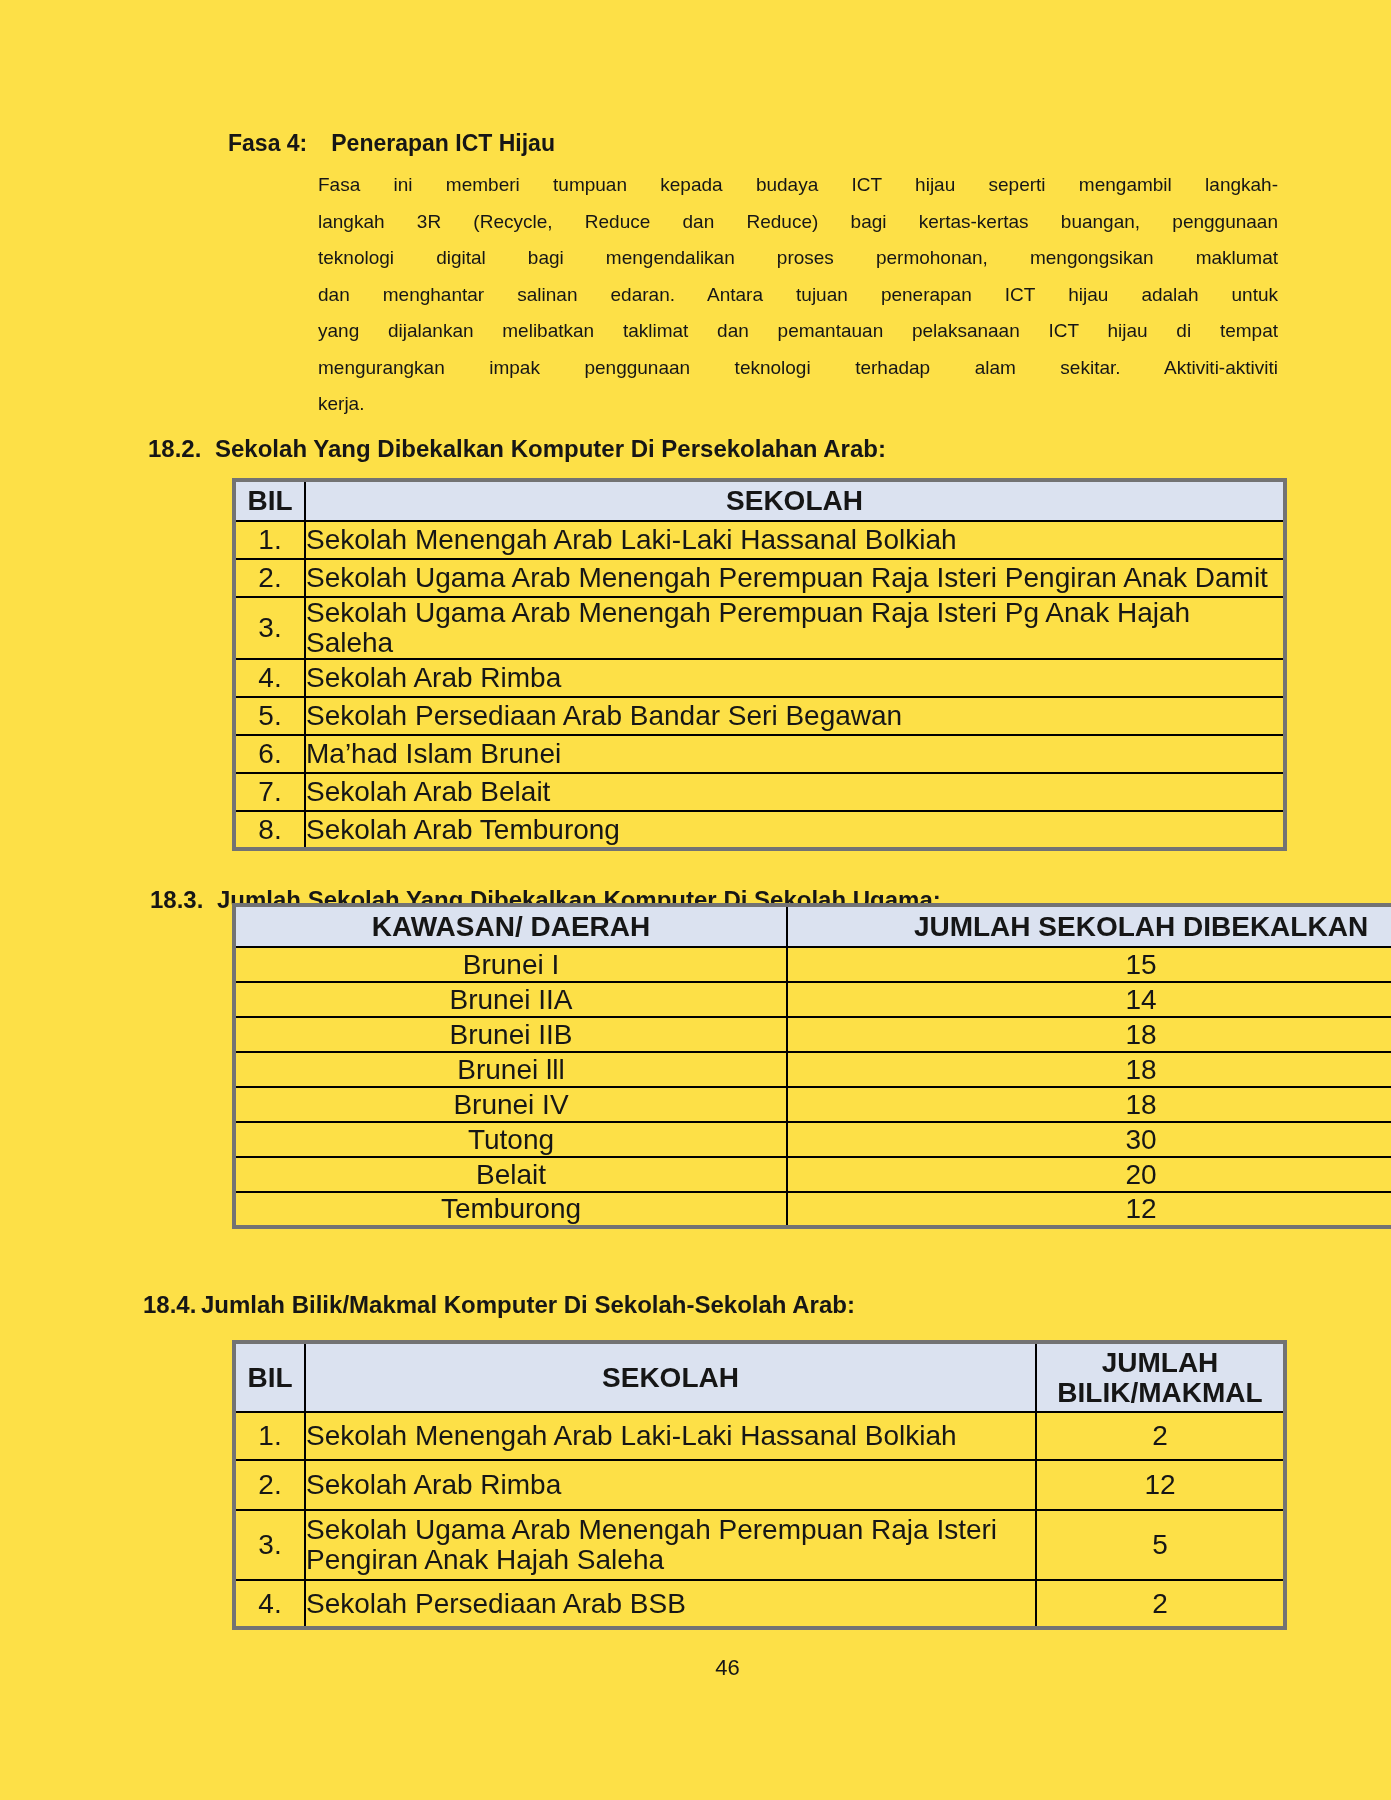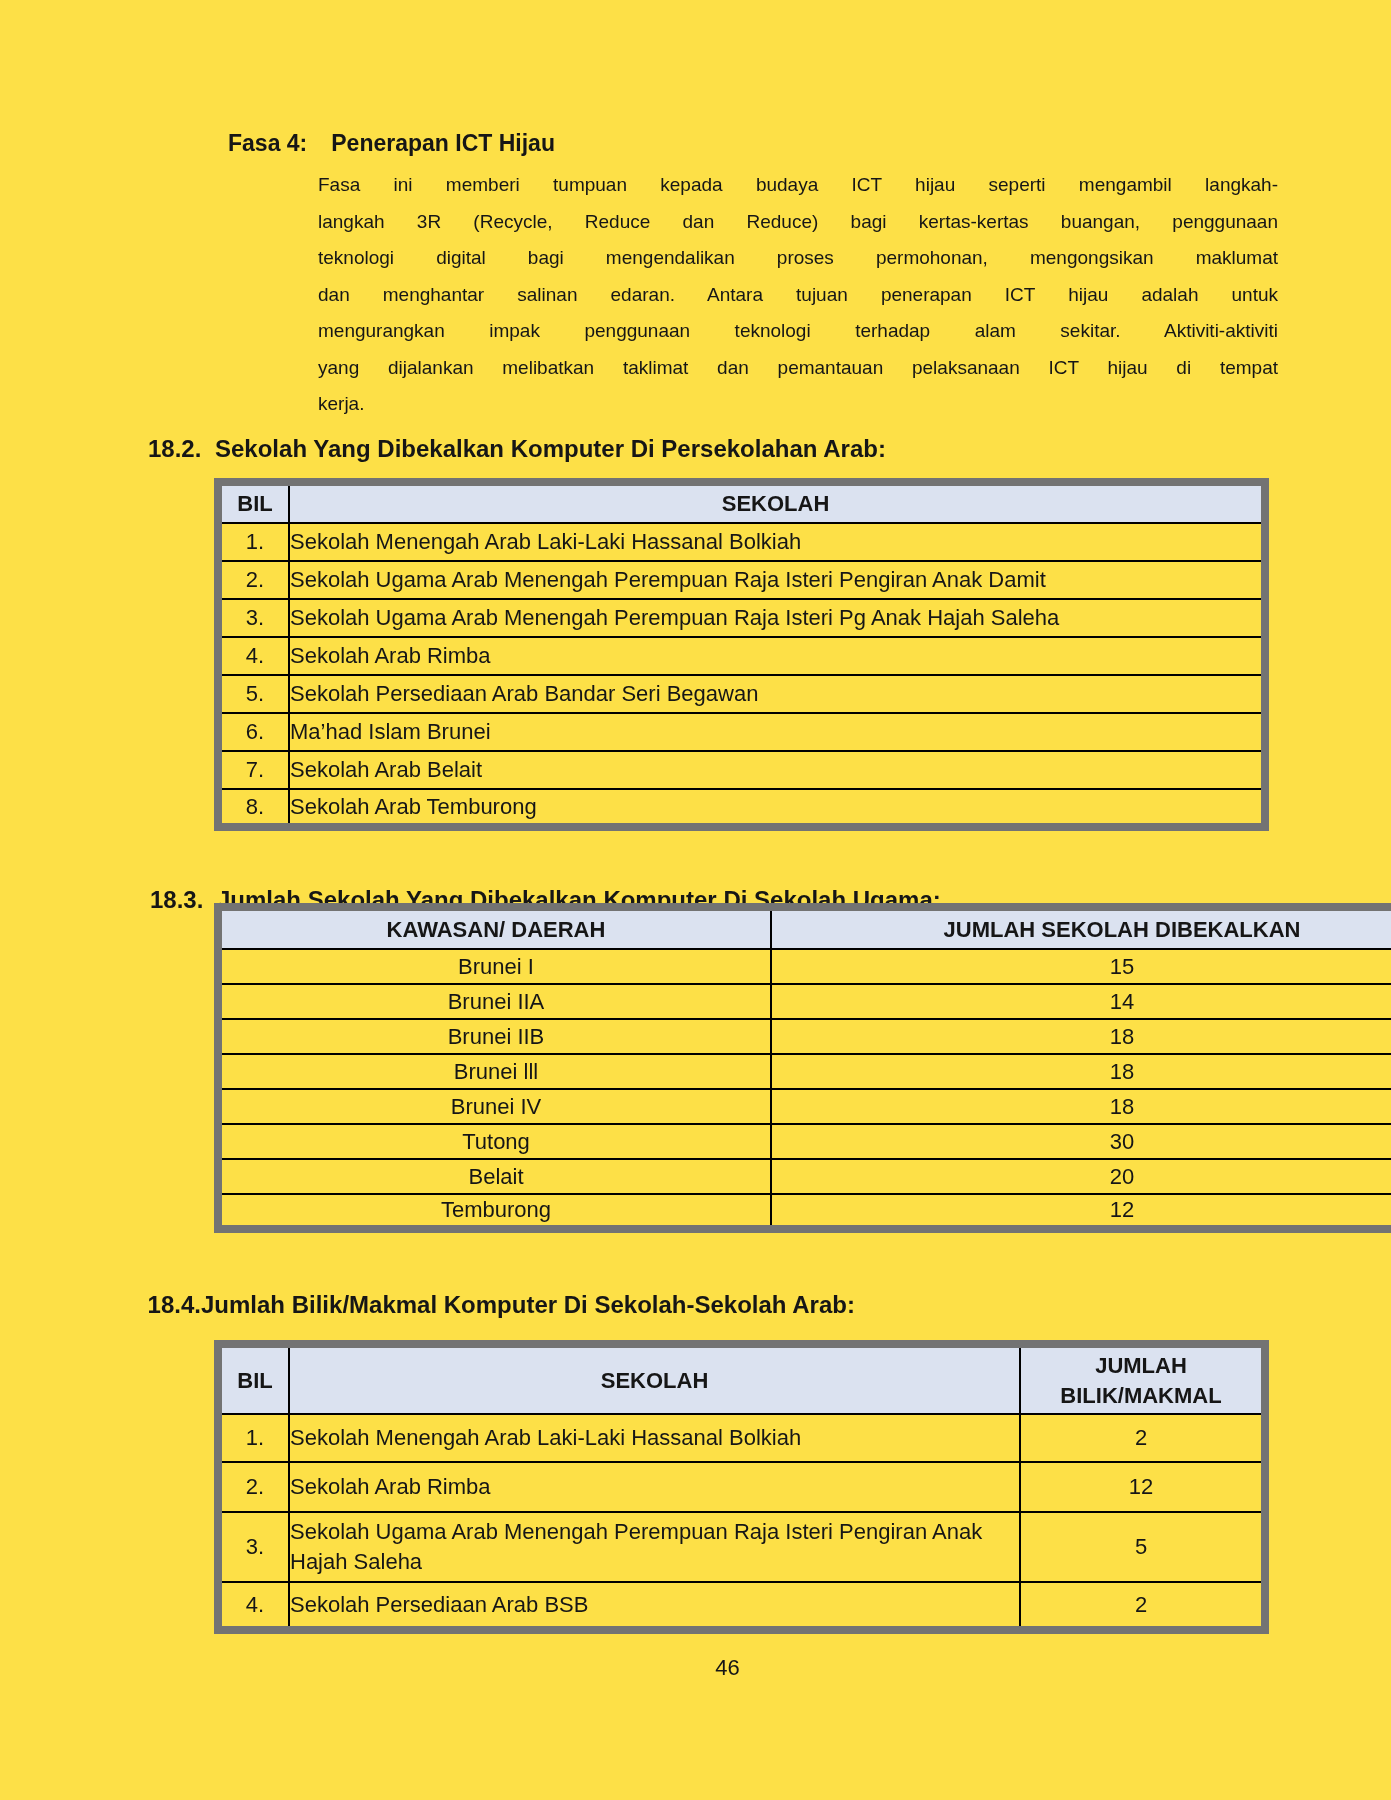--- a/index.html
+++ b/index.html
@@ -29,30 +29,30 @@
 
   
   .sec-heading {
     position:absolute;
     font-size:24px; font-weight:bold; white-space:nowrap;
     display:flex;
   }
   .sec-heading .sec-num { display:inline-block; width:67px; }
   .sec-heading.s182 { left:148px; top:435px; }
   .sec-heading.s183 { left:150px; top:886px; }
-  .sec-heading.s184 { left:143px; top:1291px;text-align:right; }
+  .sec-heading.s184 { left:143px; top:1291px; }
   .sec-heading.s184 .sec-num { width:58px; }
 
   
   table.doc-table {
-    position:absolute; left:214px;
+    position:absolute; left:232px;
     border-collapse:collapse;
-    border:8px solid #737373;
+    border:4px solid #737373;
     table-layout:fixed;
-    font-size:22px;
+    font-size:28px;
     color:#161616;
   }
   table.doc-table td, table.doc-table th {
     border:2px solid #000;
     padding:0;
     vertical-align:middle;
     overflow:hidden;
     box-sizing:border-box;
   }
   table.doc-table th {
@@ -99,22 +99,22 @@
 
   <div class="fasa-heading">
     <span>Fasa 4:</span><span class="fasa-title">Penerapan ICT Hijau</span>
   </div>
 
   <div class="intro">
     <div class="pline">Fasa ini memberi tumpuan kepada budaya ICT hijau seperti mengambil langkah-</div>
     <div class="pline">langkah 3R (Recycle, Reduce dan Reduce) bagi kertas-kertas buangan, penggunaan</div>
     <div class="pline">teknologi digital bagi mengendalikan proses permohonan, mengongsikan maklumat</div>
     <div class="pline">dan menghantar salinan edaran. Antara tujuan penerapan ICT hijau adalah untuk</div>
+    <div class="pline">yang dijalankan melibatkan taklimat dan pemantauan pelaksanaan ICT hijau di tempat</div>
     <div class="pline">mengurangkan impak penggunaan teknologi terhadap alam sekitar. Aktiviti-aktiviti</div>
-    <div class="pline">yang dijalankan melibatkan taklimat dan pemantauan pelaksanaan ICT hijau di tempat</div>
     <div class="pline last">kerja.</div>
   </div>
 
   <div class="sec-heading s182">
     <span class="sec-num">18.2.</span>
     <span>Sekolah Yang Dibekalkan Komputer Di Persekolahan Arab:</span>
   </div>
 
   <table class="doc-table t-arab">
     <colgroup>

